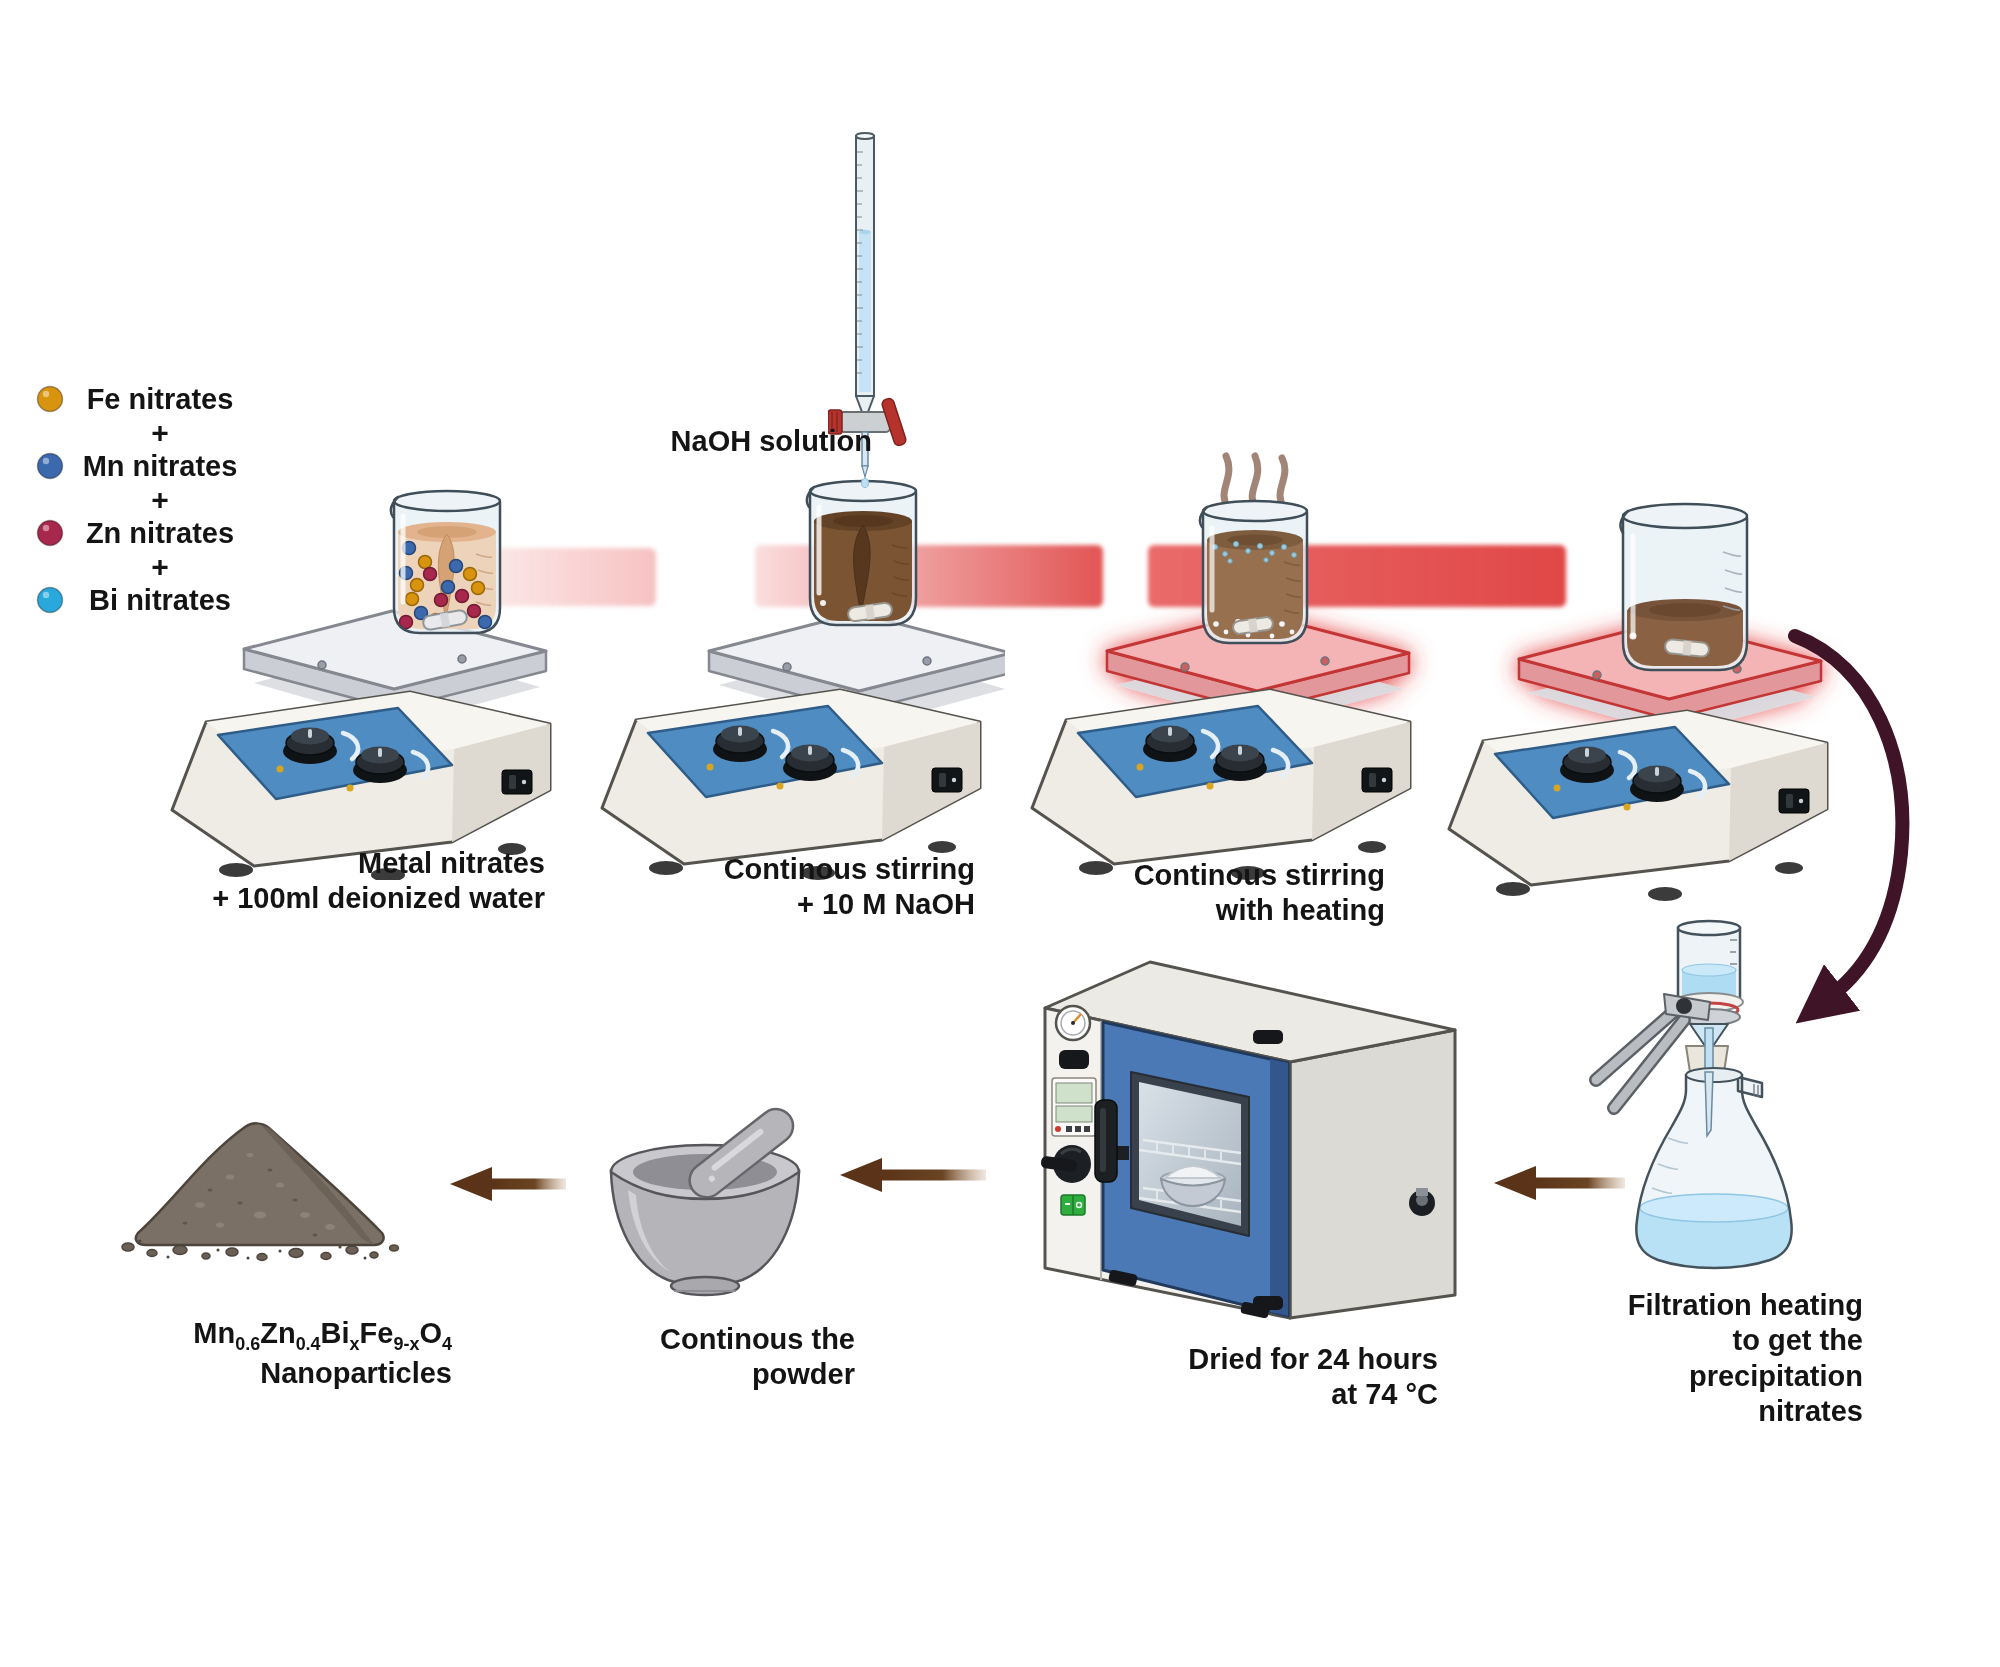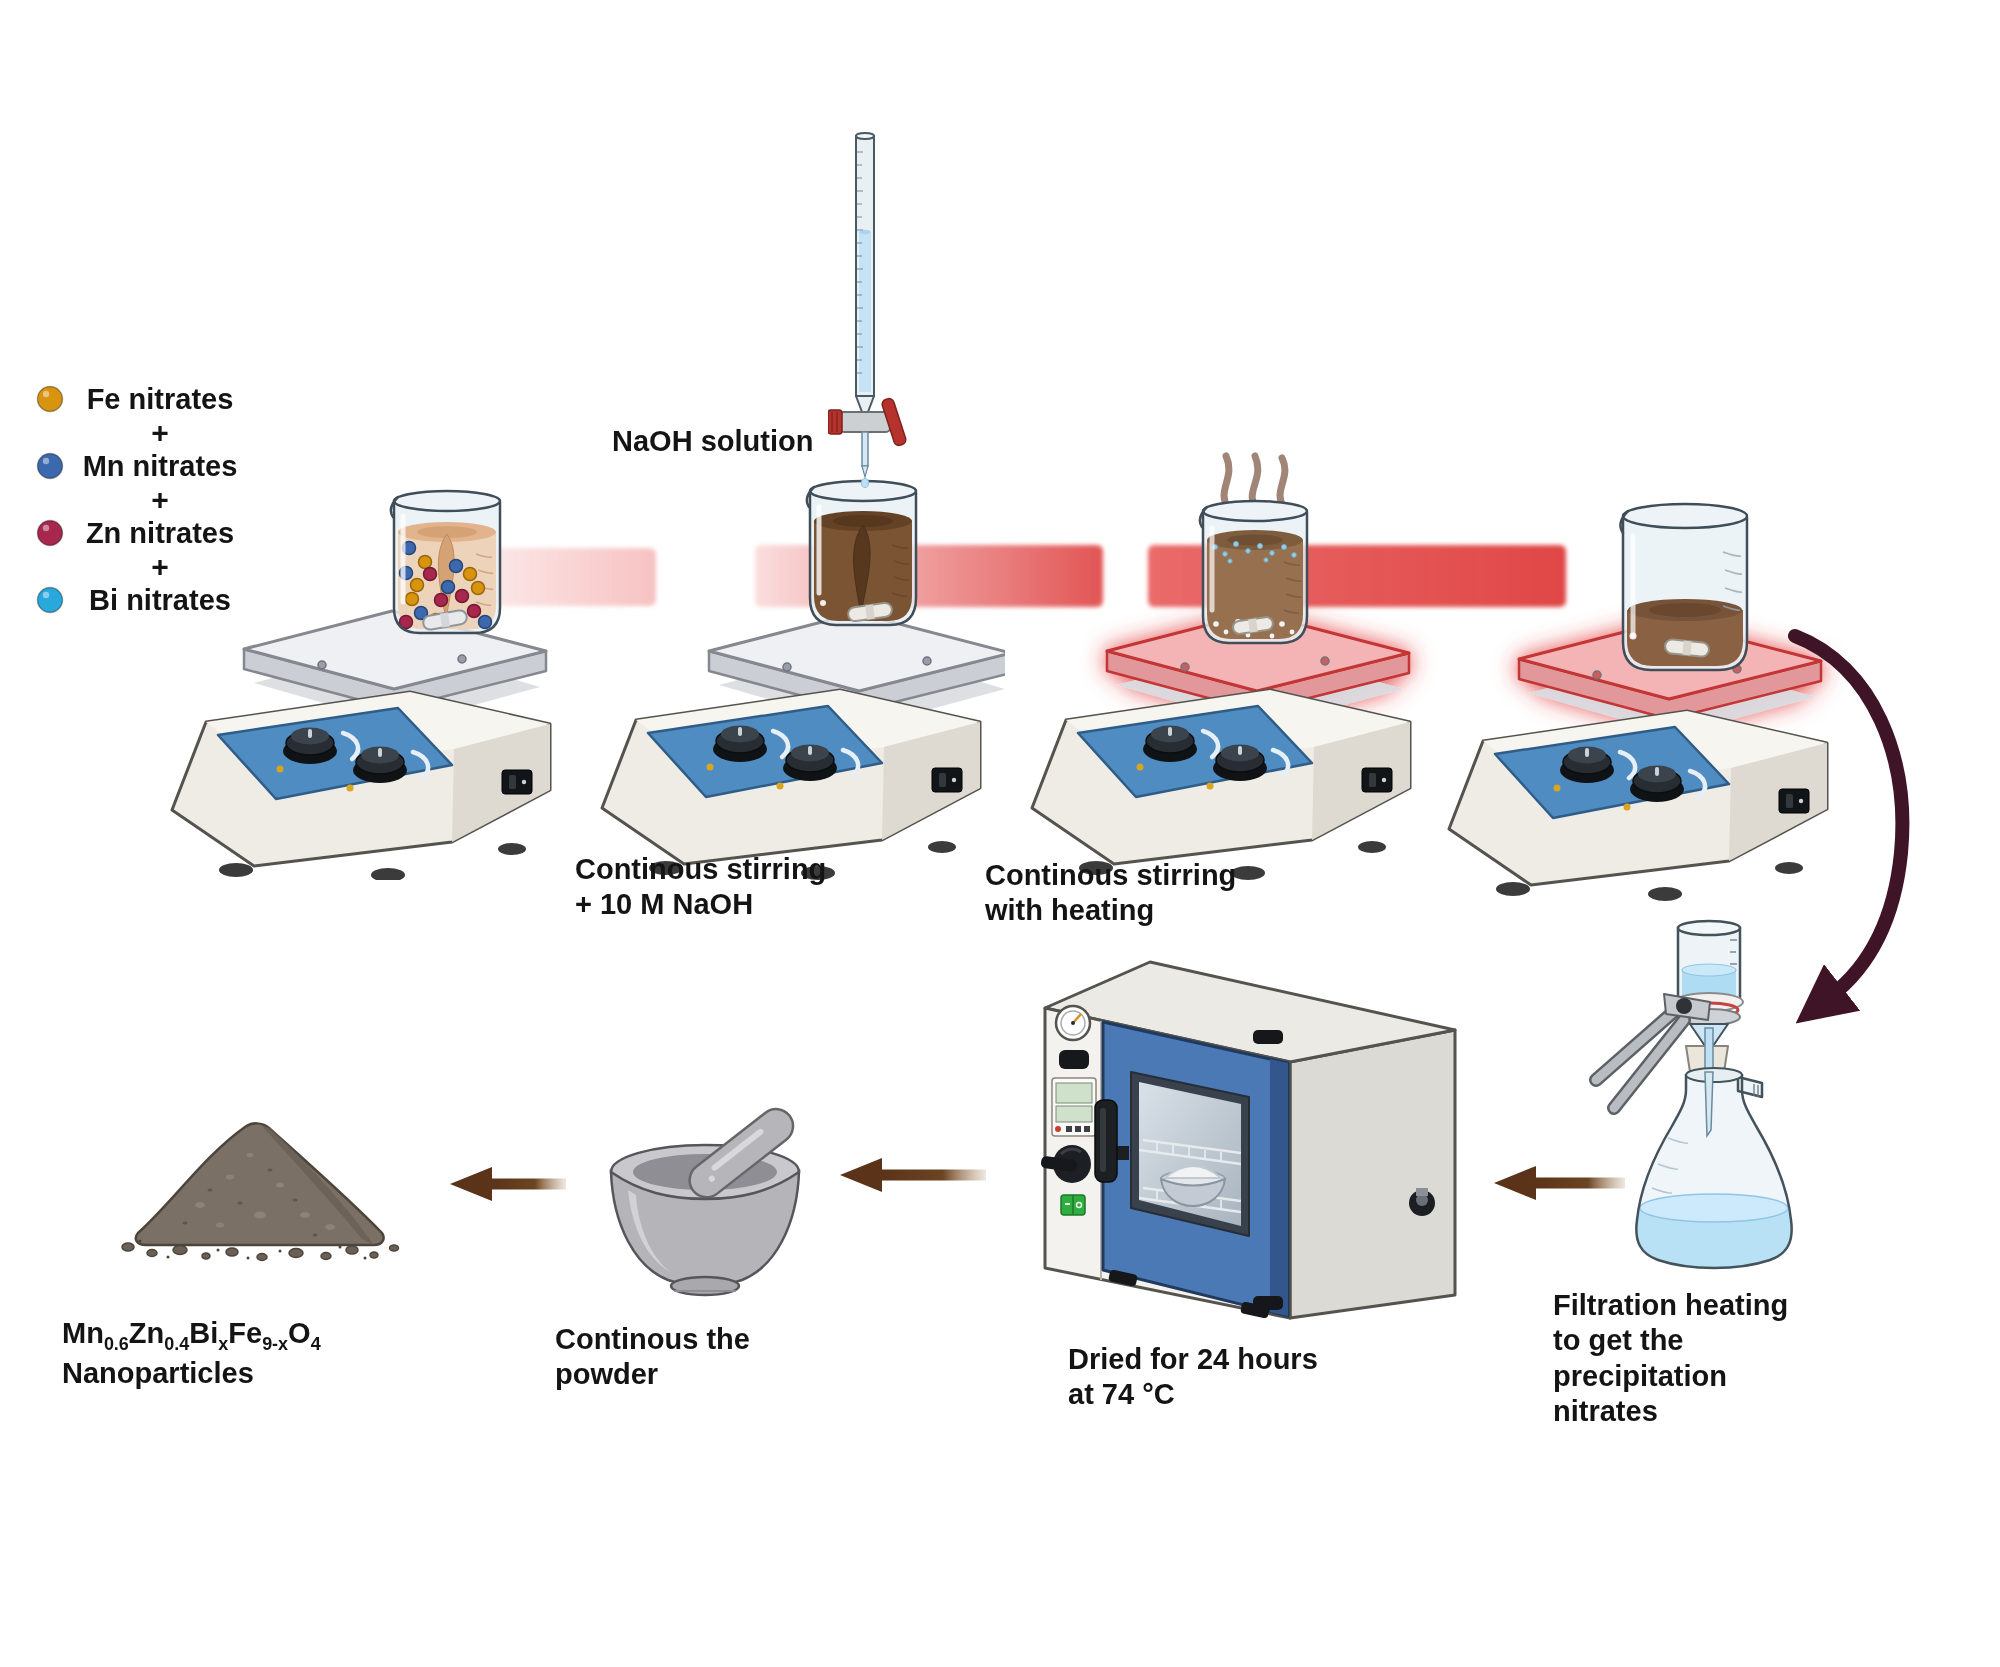--- a/index.html
+++ b/index.html
@@ -1,19 +1,19 @@
 <!DOCTYPE html>
 <html><head>
 <meta charset="utf-8">
 <style>
   html,body{margin:0;padding:0;background:#fff;}
   .stage{position:relative;width:2000px;height:1667px;background:#ffffff;overflow:hidden;
          font-family:"Liberation Sans",sans-serif;}
   .abs{position:absolute;}
-  .cap{position:absolute;font:700 29px/1.22 "Liberation Sans",sans-serif;color:#141414;text-align:left;}
+  .cap{position:absolute;font:700 29px/1.22 "Liberation Sans",sans-serif;color:#141414;text-align:right;}
   .cap .sub-line{display:block;}
   sub{font-size:0.62em;}
   
   .legend{position:absolute;left:30px;top:382px;width:260px;}
   .lg-row{position:relative;height:34px;}
   .lg-plus{position:relative;height:33px;font:700 30px/33px "Liberation Sans",sans-serif;color:#141414;text-align:center;width:260px;}
   .lg-dot{position:absolute;left:6px;top:3px;width:28px;height:28px;}
   .lg-label{position:absolute;left:0;width:260px;top:0;font:700 29px/34px "Liberation Sans",sans-serif;color:#141414;text-align:center;}
   
   .beam{position:absolute;filter:blur(2px);border-radius:6px;}
@@ -458,20 +458,24 @@
   </svg>
   <svg class="abs" style="left:838px;top:1153px" width="150" height="44" viewBox="0 0 150 44">
     <polygon points="2,22 44,5 44,39" fill="#5A3318"></polygon>
     <rect x="40" y="16.5" width="108" height="11" fill="url(#arrowTail)"></rect>
   </svg>
   <svg class="abs" style="left:1492px;top:1161px" width="135" height="44" viewBox="0 0 135 44">
     <polygon points="2,22 44,5 44,39" fill="#5A3318"></polygon>
     <rect x="40" y="16.5" width="93" height="11" fill="url(#arrowTail)"></rect>
   </svg>
 
+  <div class="cap" style="left:75px;top:846px;width:470px">
+    <span class="sub-line">Metal nitrates</span>
+    <span class="sub-line">+ 100ml deionized water</span>
+  </div>
 
   <div class="cap" style="left:612px;top:424px;width:260px">
     <span>NaOH solution</span>
   </div>
 
   <div class="cap" style="left:575px;top:852px;width:400px">
     <span class="sub-line">Continous stirring</span>
     <span class="sub-line">+ 10 M NaOH</span>
   </div>
 

